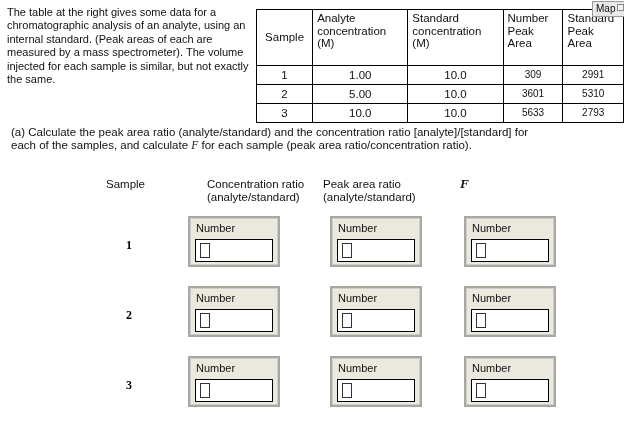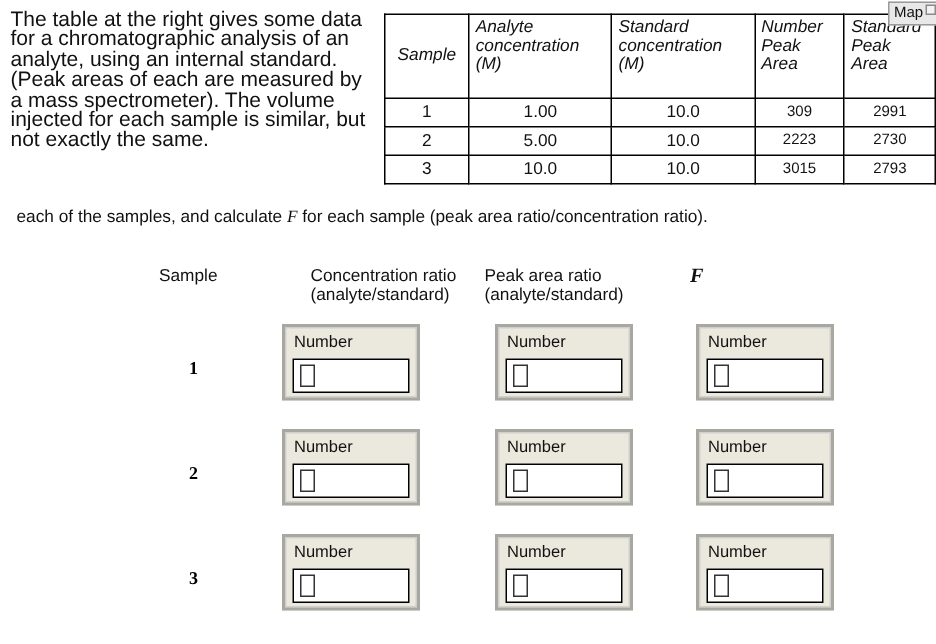--- a/index.html
+++ b/index.html
@@ -17,21 +17,21 @@
     color: #000000;
     -webkit-font-smoothing: none;
   }
 
   
   .intro {
     position: absolute;
     left: 7px;
     top: 6px;
     width: 242px;
-    font-size: 14px;
+    font-size: 11px;
     line-height: 13.4px;
     color: #111111;
   }
 
   
   .data-table-wrap {
     position: absolute;
     left: 256px;
     top: 9px;
   }
@@ -46,21 +46,20 @@
     padding: 0;
     font-weight: normal;
     color: #111111;
   }
   table.data-table thead th {
     vertical-align: top;
     text-align: left;
     line-height: 12.6px;
     padding: 2px 4px 3px 4px;
     height: 50px;
-    font-style: italic;
   }
   table.data-table thead th.c-sample {
     text-align: center;
     vertical-align: middle;
     width: 48px;
   }
   table.data-table thead th.c-ac { width: 88px; }
   table.data-table thead th.c-sc { width: 88px; }
   table.data-table thead th.c-ap { width: 52px; }
   table.data-table thead th.c-sp { width: 52px; }
@@ -230,40 +229,40 @@
         <td>1</td>
         <td>1.00</td>
         <td>10.0</td>
         <td class="small">309</td>
         <td class="small">2991</td>
       </tr>
       <tr>
         <td>2</td>
         <td>5.00</td>
         <td>10.0</td>
-        <td class="small">2223</td>
-        <td class="small">2730</td>
+        <td class="small">3601</td>
+        <td class="small">5310</td>
       </tr>
       <tr>
         <td>3</td>
         <td>10.0</td>
         <td>10.0</td>
-        <td class="small">3015</td>
+        <td class="small">5633</td>
         <td class="small">2793</td>
       </tr>
     </tbody>
   </table>
 </div>
 
 <div class="map-tooltip">
   <span>Map</span><span class="map-dot"></span>
 </div>
 
 <div class="question">
-  <br>
+  <span>(a)  Calculate the peak area ratio (analyte/standard) and the concentration ratio [analyte]/[standard] for</span><br>
   <span>each of the samples, and calculate </span><span class="ital">F</span><span> for each sample (peak area ratio/concentration ratio).</span>
 </div>
 
 <div class="answer-grid">
 
   <div class="col-headers">
     <div class="col-head h-sample">Sample</div>
     <div class="col-head h-conc" style="white-space: pre;">Concentration ratio
 (analyte/standard)</div>
     <div class="col-head h-peak" style="white-space: pre;">Peak area ratio

